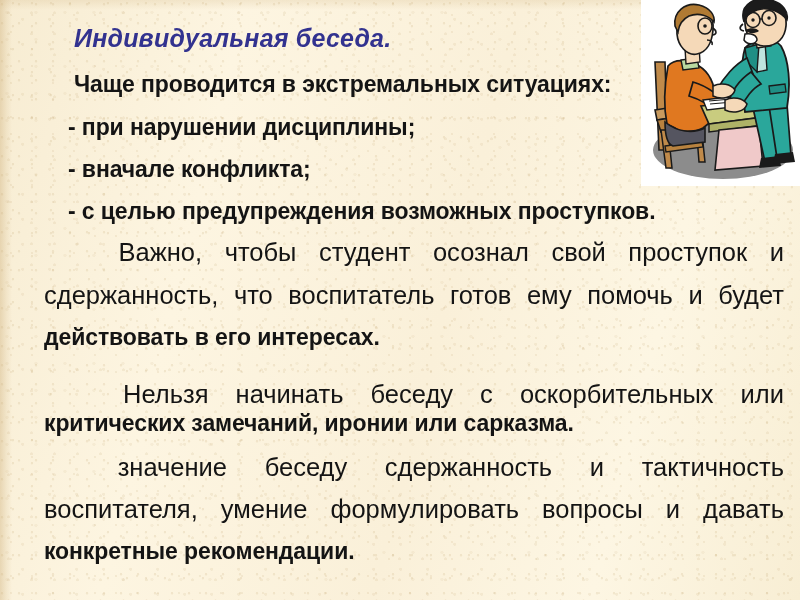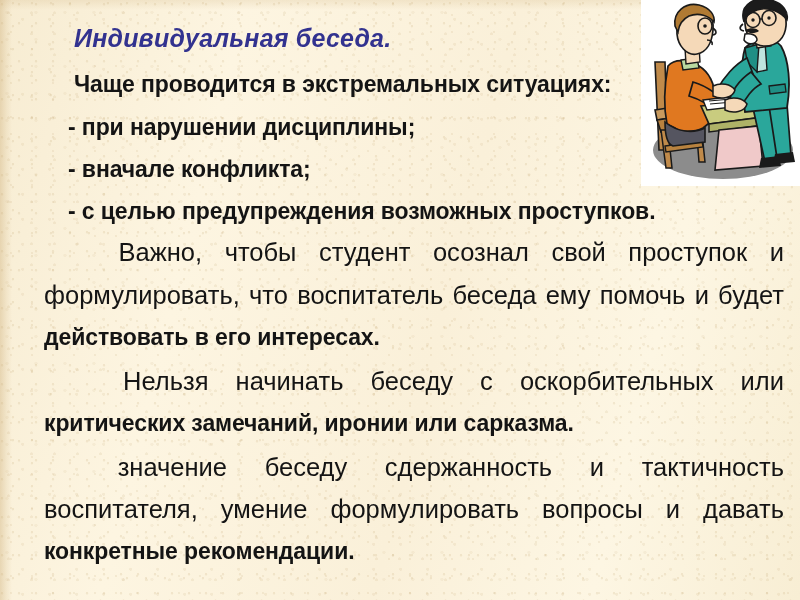--- a/index.html
+++ b/index.html
@@ -242,33 +242,33 @@
       <span class="w">Важно,</span>
       <span class="w">чтобы</span>
       <span class="w">студент</span>
       <span class="w">осознал</span>
       <span class="w">свой</span>
       <span class="w">проступок</span>
       <span class="w">и</span>
     </div>
 
     <div class="just-row spread" style="left:8px; top:283px; width:740px;">
-      <span class="w">формулировать,</span>
+      <span class="w">сдержанность,</span>
       <span class="w">что</span>
       <span class="w">воспитатель</span>
-      <span class="w">беседа</span>
+      <span class="w">готов</span>
       <span class="w">ему</span>
       <span class="w">помочь</span>
       <span class="w">и</span>
       <span class="w">будет</span>
     </div>
 
     <div class="line free" style="left:8px; top:325px;">действовать в его интересах.</div>
 
-    <div class="just-row spread" style="left:8px; top:369px; width:740px;align-items:flex-end;">
+    <div class="just-row spread" style="left:8px; top:382px; width:740px;align-items:flex-end;">
       <span class="indent"></span>
       <span class="w">Нельзя</span>
       <span class="w">начинать</span>
       <span class="w">беседу</span>
       <span class="w">с</span>
       <span class="w">оскорбительных</span>
       <span class="w">или</span>
     </div>
 
     <div class="line free" style="left:8px; top:411px;">критических замечаний, иронии или сарказма.</div>

